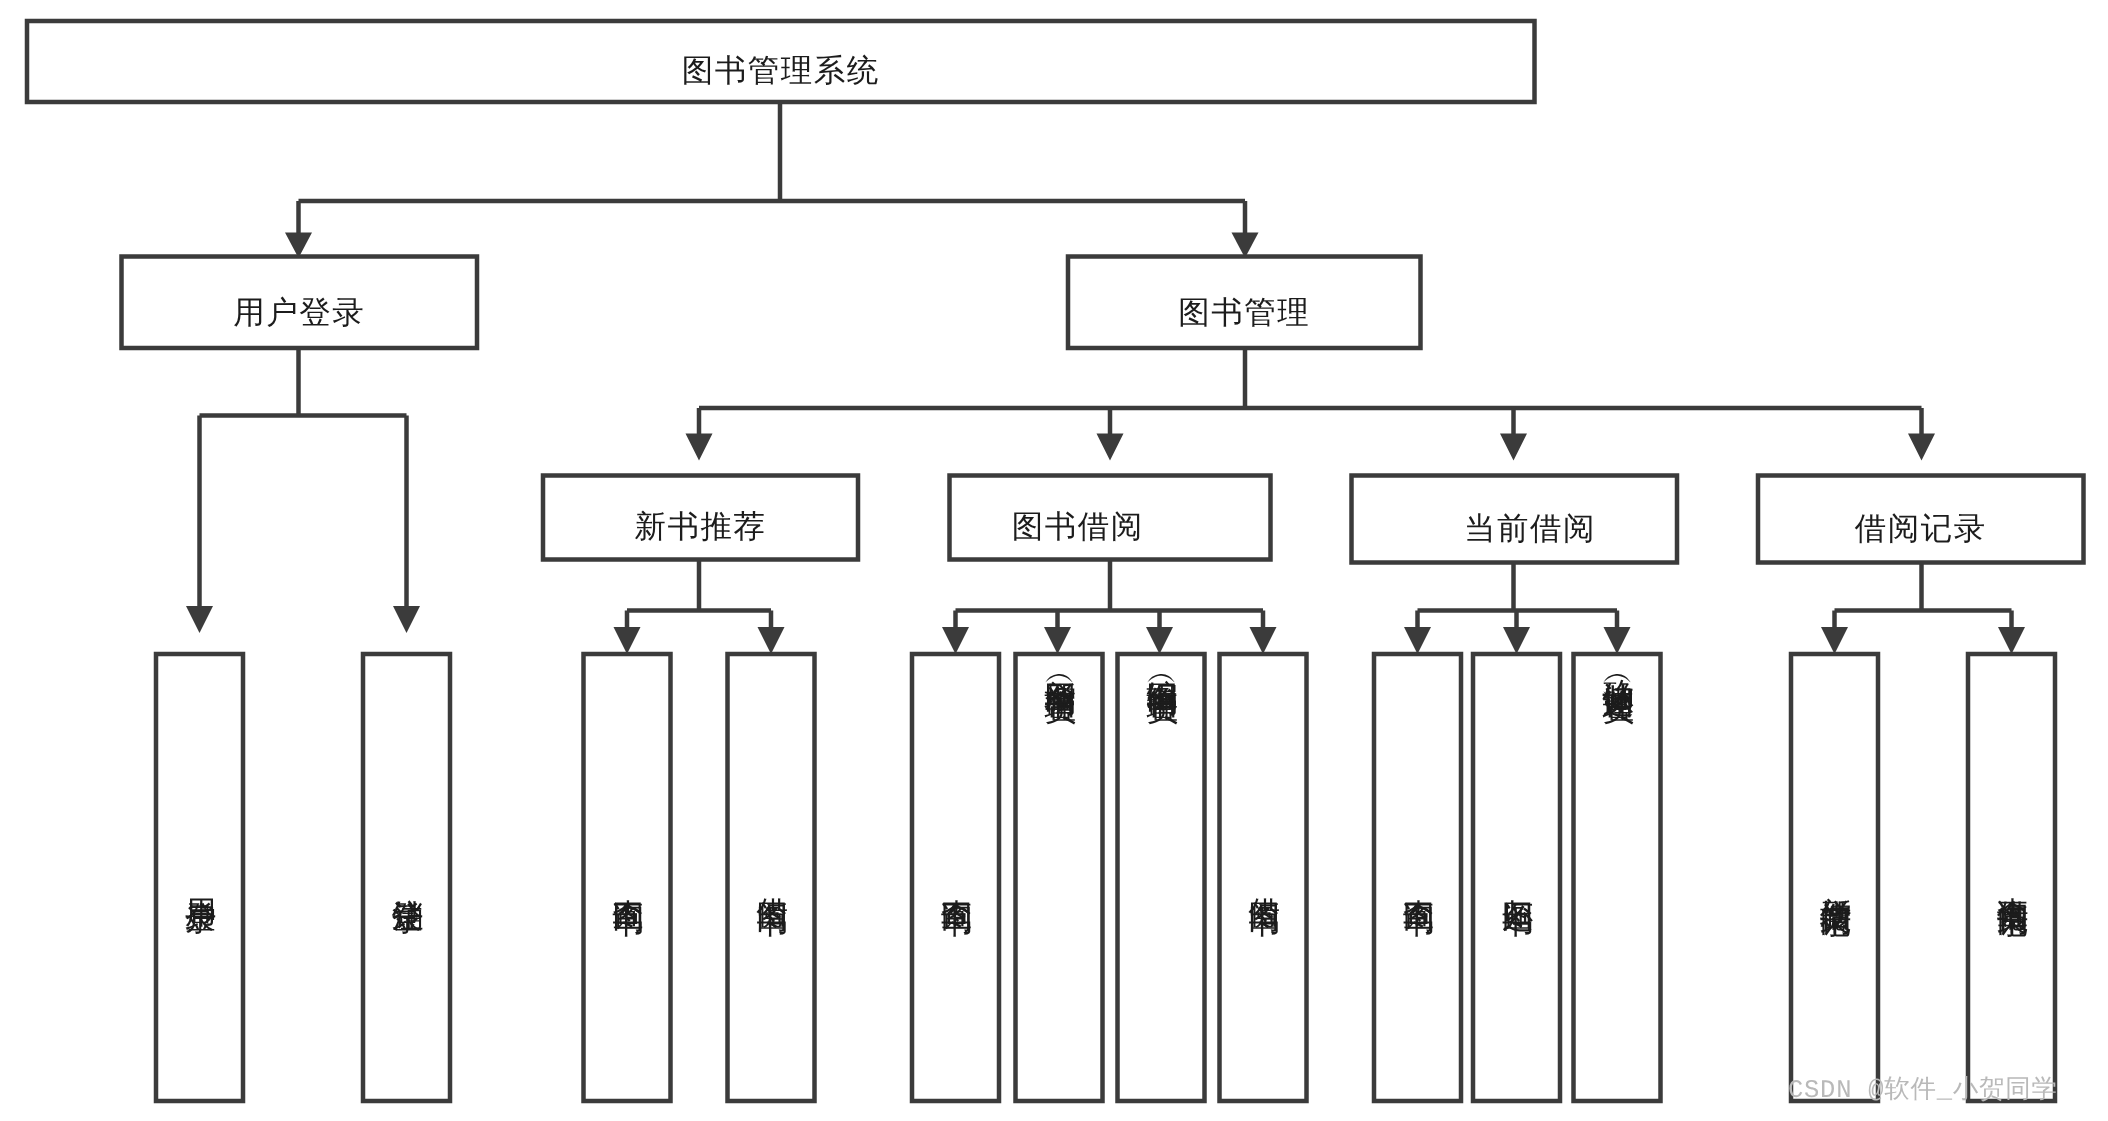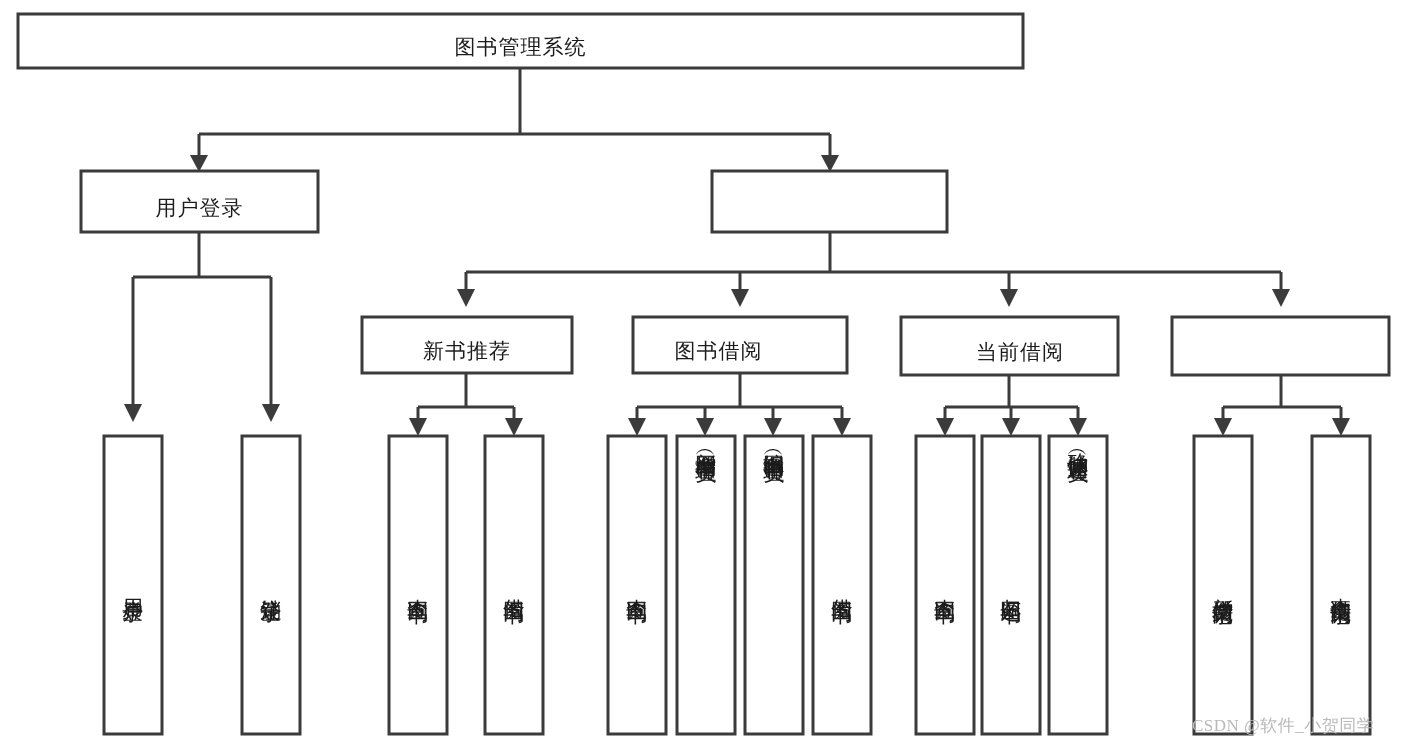--- a/index.html
+++ b/index.html
@@ -71,21 +71,21 @@
     font-size: 21px;
     color: #1c1c1c;
     letter-spacing: 1px;
     white-space: nowrap;
     margin-top: 12px;
   }
   #watermark {
     position: absolute;
     left: 1192px;
     top: 714px;
-    font-family: Liberation Serif, serif;
+    font-family: Liberation Mono, monospace;
     font-size: 17px;
     color: #b9b9b9;
     white-space: nowrap;
     letter-spacing: 0.5px;
   }
 </style>
 </head>
 <body>
 
 <div id="diagram-root">
@@ -197,33 +197,39 @@
   </svg>
 
   <div class="horiz-label-wrap" style="left:18px; top:14px; width:1005px; height:54px;">
     <span>图书管理系统</span>
   </div>
 
   <div class="horiz-label-wrap" style="left:81px; top:171px; width:237px; height:61px;">
     <span>用户登录</span>
   </div>
 
+  <div class="horiz-label-wrap" style="left:712px; top:171px; width:235px; height:61px;">
+    <span>图书管理</span>
+  </div>
 
   <div class="horiz-label-wrap" style="left:362px; top:317px; width:210px; height:56px;border-radius:13px;">
     <span>新书推荐</span>
   </div>
 
   <div class="horiz-label-wrap" style="left:633px; top:317px; width:171px; height:56px;">
     <span>图书借阅</span>
   </div>
 
   <div class="horiz-label-wrap" style="left:901px; top:317px; width:238px; height:58px;">
     <span>当前借阅</span>
   </div>
 
+  <div class="horiz-label-wrap" style="left:1172px; top:317px; width:217px; height:58px;">
+    <span>借阅记录</span>
+  </div>
 
   <div class="vert-label-wrap" style="left:104px; top:436px; width:58px; height:298px;">
     <span>用户登录</span>
   </div>
 
   <div class="vert-label-wrap" style="left:242px; top:436px; width:58px; height:298px;">
     <span>注销登录</span>
   </div>
 
   <div class="vert-label-wrap" style="left:389px; top:436px; width:58px; height:298px;">

